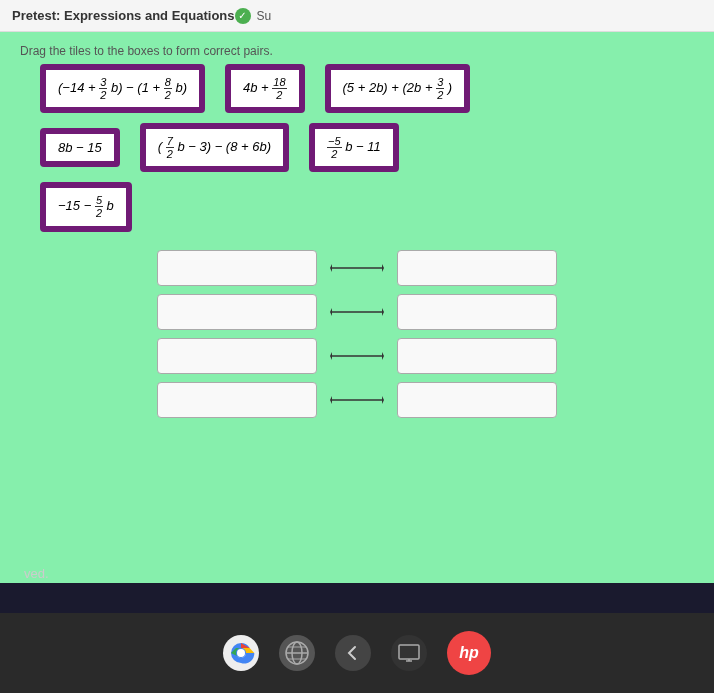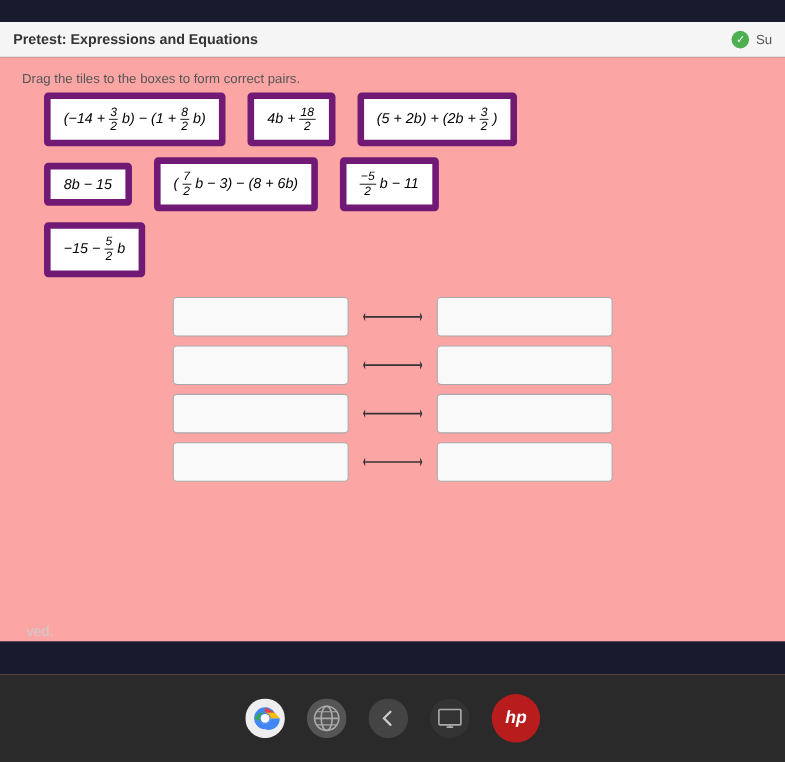--- a/index.html
+++ b/index.html
@@ -12,23 +12,21 @@
       position: relative;
     }
 
     
     .top-bar {
       background: #f5f5f5;
       border-bottom: 1px solid #ddd;
       padding: 6px 12px;
       display: flex;
       align-items: center;
-      justify-content: space-between;
       height: 32px;
-      margin-top: 20px;
     }
     .top-bar-title {
       font-size: 13px;
       font-weight: 600;
       color: #333;
     }
     .top-bar-right {
       display: flex;
       align-items: center;
       gap: 6px;
@@ -42,21 +40,21 @@
       border-radius: 50%;
       display: inline-flex;
       align-items: center;
       justify-content: center;
       color: white;
       font-size: 10px;
     }
 
     
     .main-content {
-      background: #fca5a5;
+      background: #86efac;
       width: 100%;
       padding: 12px 20px 10px 20px;
       height: 580px;
       overflow: hidden;
     }
 
     .instructions-1 {
       font-size: 12px;
       color: #555;
       margin-bottom: 6px;
@@ -176,21 +174,21 @@
       width: 36px;
       height: 36px;
       border-radius: 50%;
       display: flex;
       align-items: center;
       justify-content: center;
       font-size: 18px;
     }
 
     .hp-icon {
-      background: #b91c1c;
+      background: #ef4444;
       border-radius: 50%;
       color: white;
       font-weight: bold;
       font-size: 14px;
       width: 44px;
       height: 44px;
     }
 
     .dark-overlay {
       position: absolute;

